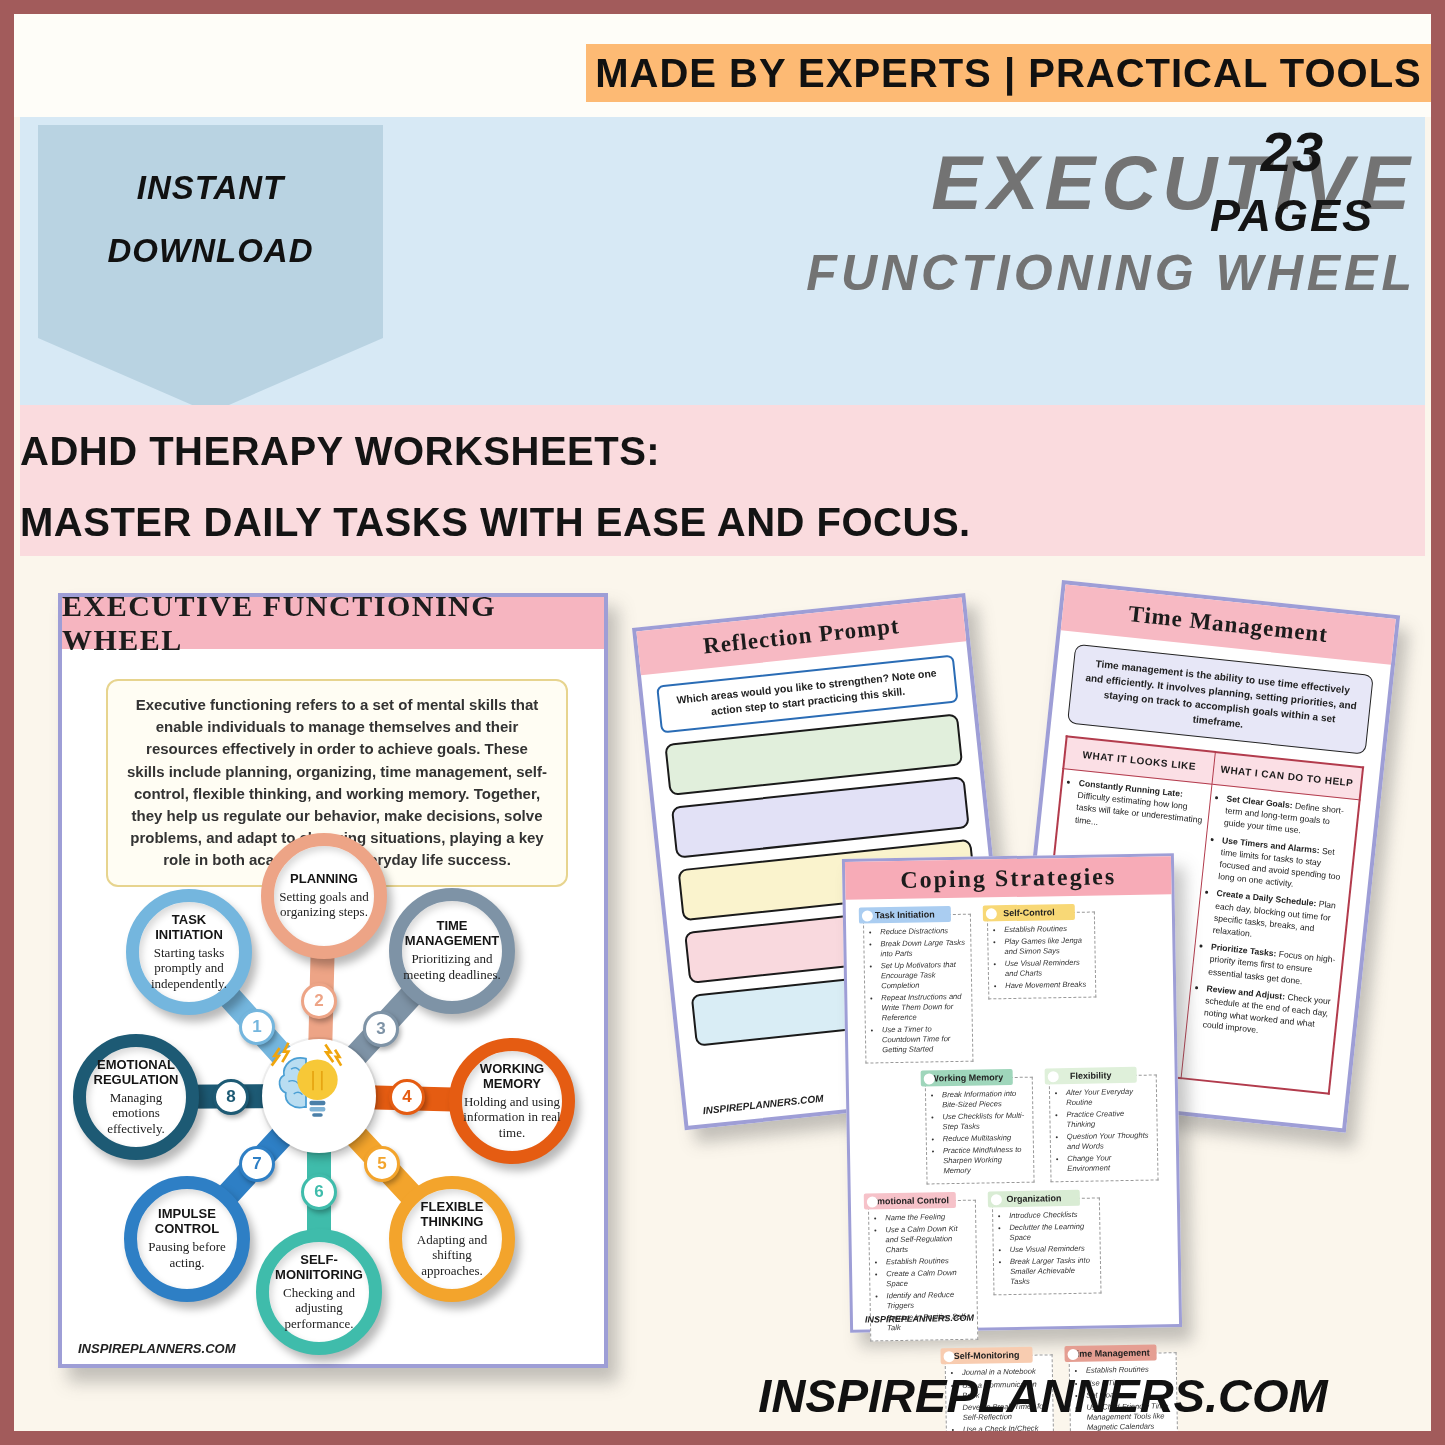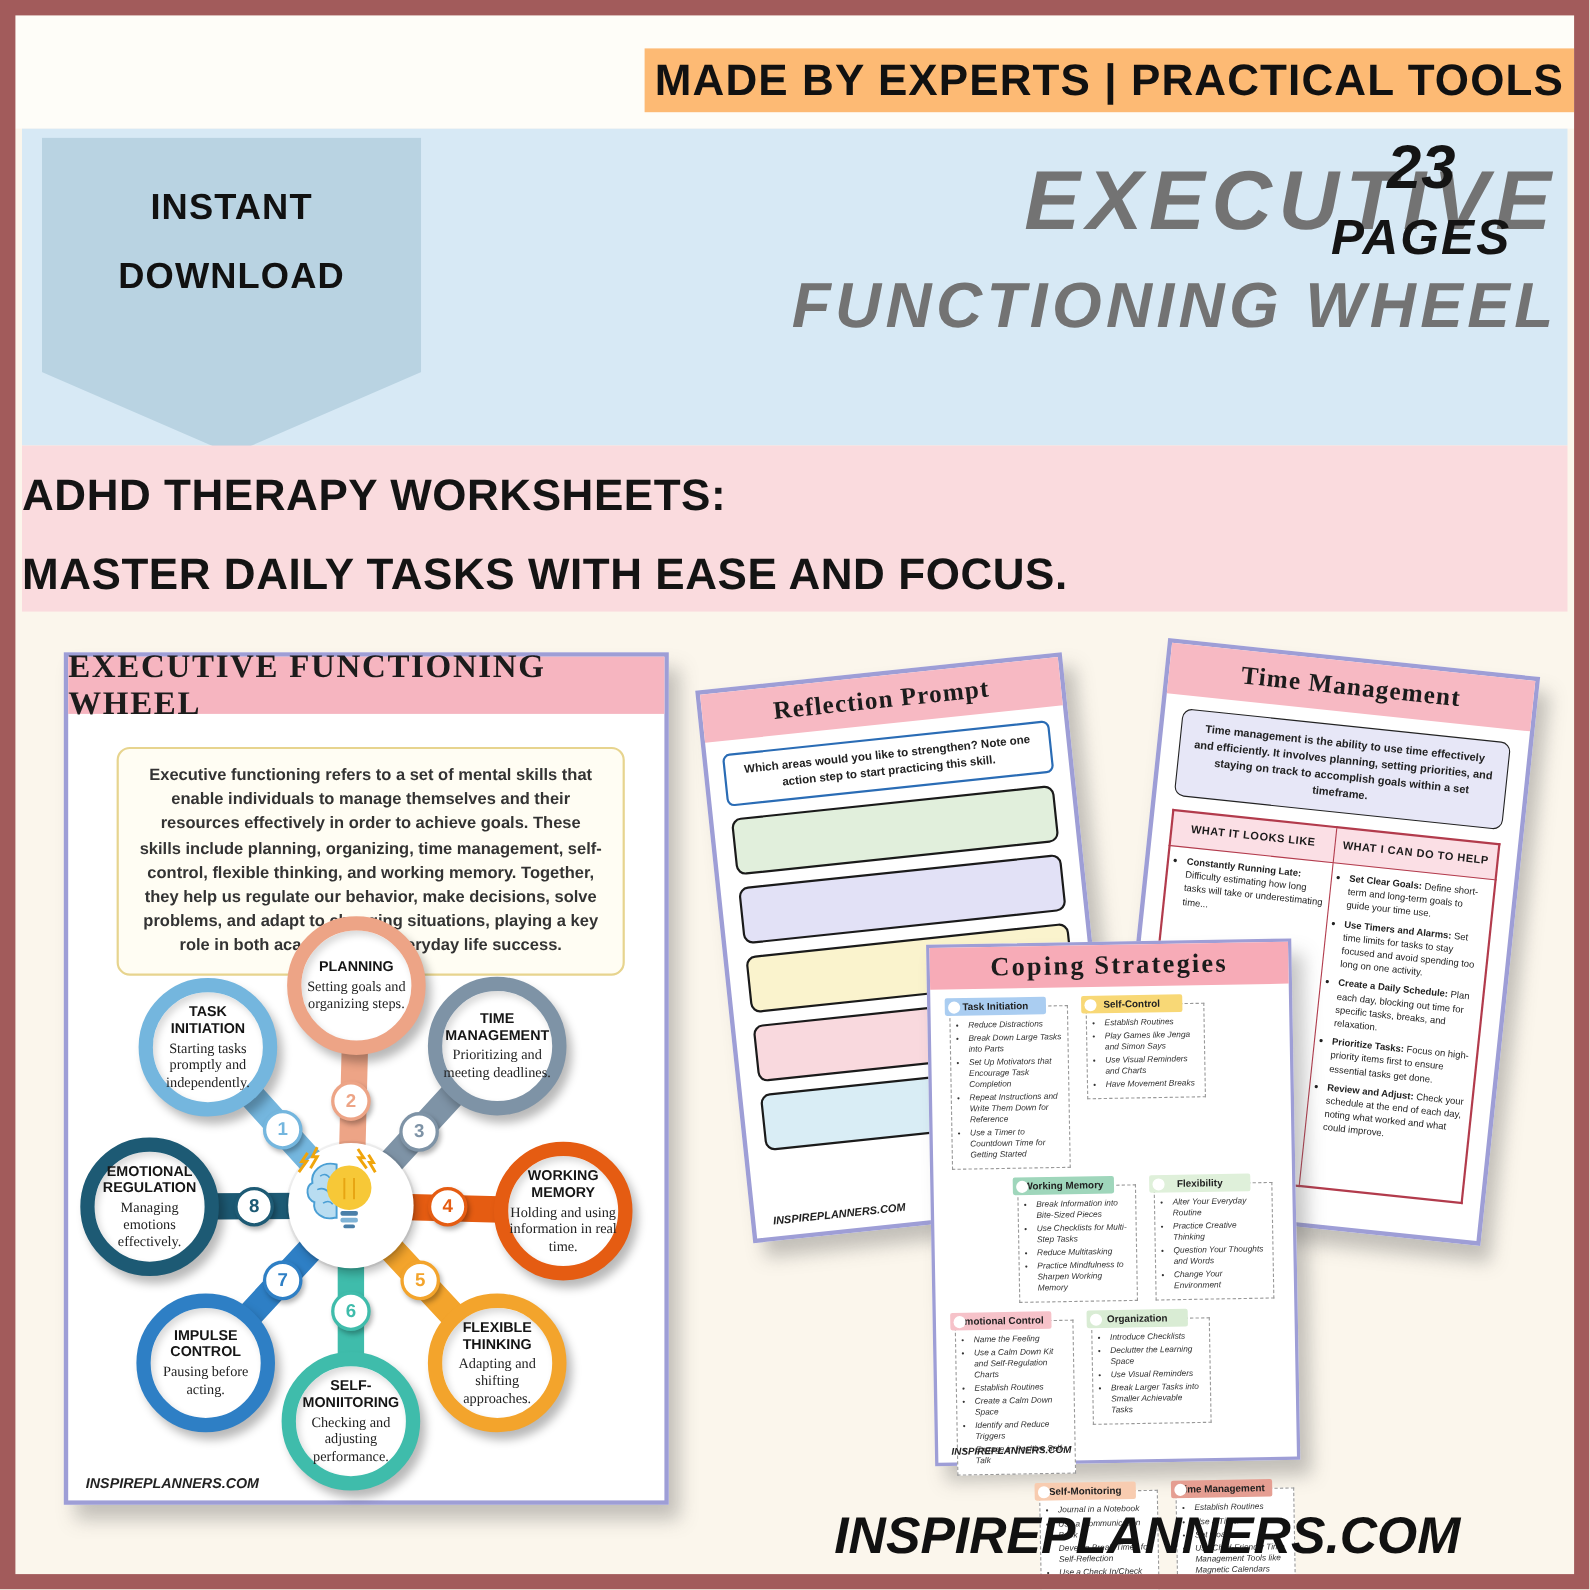--- a/index.html
+++ b/index.html
@@ -12,24 +12,24 @@
   
   .top-banner{position:absolute;left:586px;top:44px;width:845px;height:58px;
     display:flex;align-items:center;justify-content:center;
     font-weight:700;font-size:40px;letter-spacing:1px;color:#111;}
 
   
   .hero{position:absolute;left:20px;top:117px;width:1405px;height:288px;}
   .badge{position:absolute;left:18px;top:8px;width:345px;height:288px;
     clip-path:polygon(0 0,100% 0,100% 74%,50% 100%,0 74%);
     display:flex;flex-direction:column;align-items:center;padding-top:46px;}
-  .badge div{font-size:33px;font-weight:900;color:#111;line-height:1.0;margin-bottom:30px;letter-spacing:1px;}
+  .badge div{font-size:33px;font-weight:900;font-style:italic;color:#111;line-height:1.0;margin-bottom:30px;letter-spacing:1px;}
   .hero-title{position:absolute;left:336px;top:22px;width:1060px;text-align:right;color:#737373;}
   .hero-title .t1{font-size:76px;font-weight:900;font-style:italic;letter-spacing:6px;}
-  .hero-title .t2{font-size:58px;font-weight:900;font-style:italic;letter-spacing:4px;margin-top:18px;}
+  .hero-title .t2{font-size:50px;font-weight:900;font-style:italic;letter-spacing:4px;margin-top:18px;}
   .pages{position:absolute;right:28px;top:2px;width:210px;text-align:center;color:#141414;}
   .pages .n{font-size:56px;font-weight:900;font-style:italic;}
   .pages .p{font-size:45px;font-weight:900;font-style:italic;margin-top:6px;letter-spacing:2px;}
 
   
   .subtitle{position:absolute;left:20px;top:405px;width:1405px;height:151px;text-align:left;color:#141414;}
   .subtitle div{font-weight:700;font-size:40px;letter-spacing:0.5px;}
   .subtitle .l1{margin-top:24px;}
   .subtitle .l2{margin-top:26px;}
 

